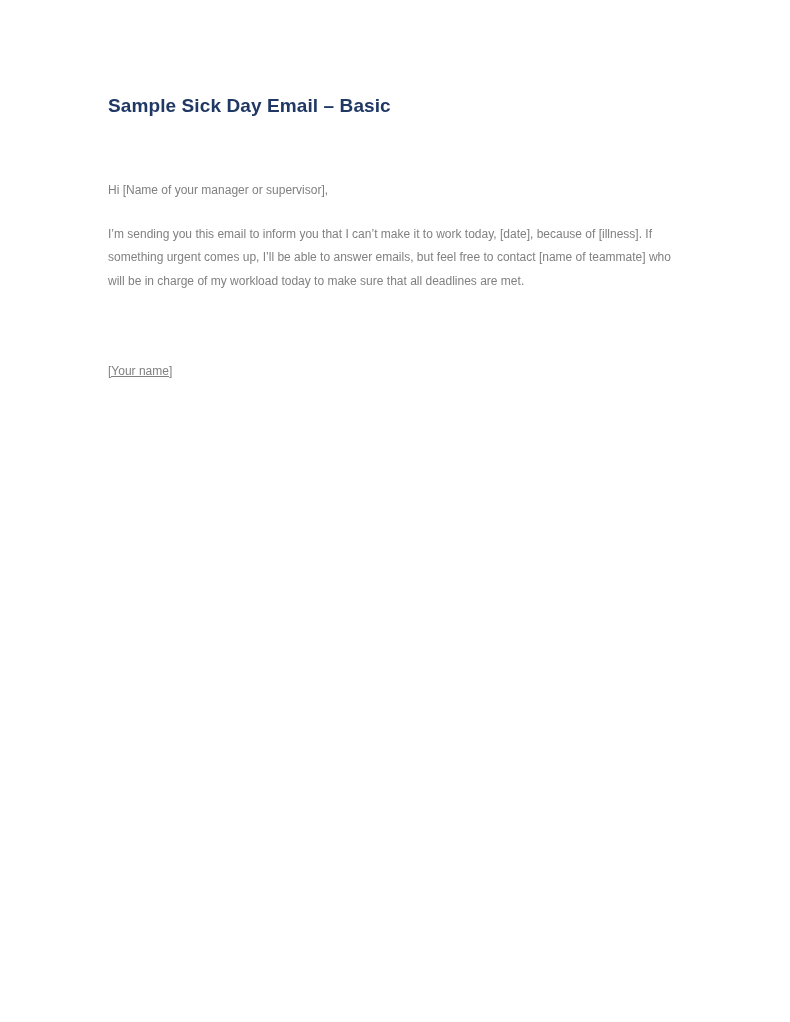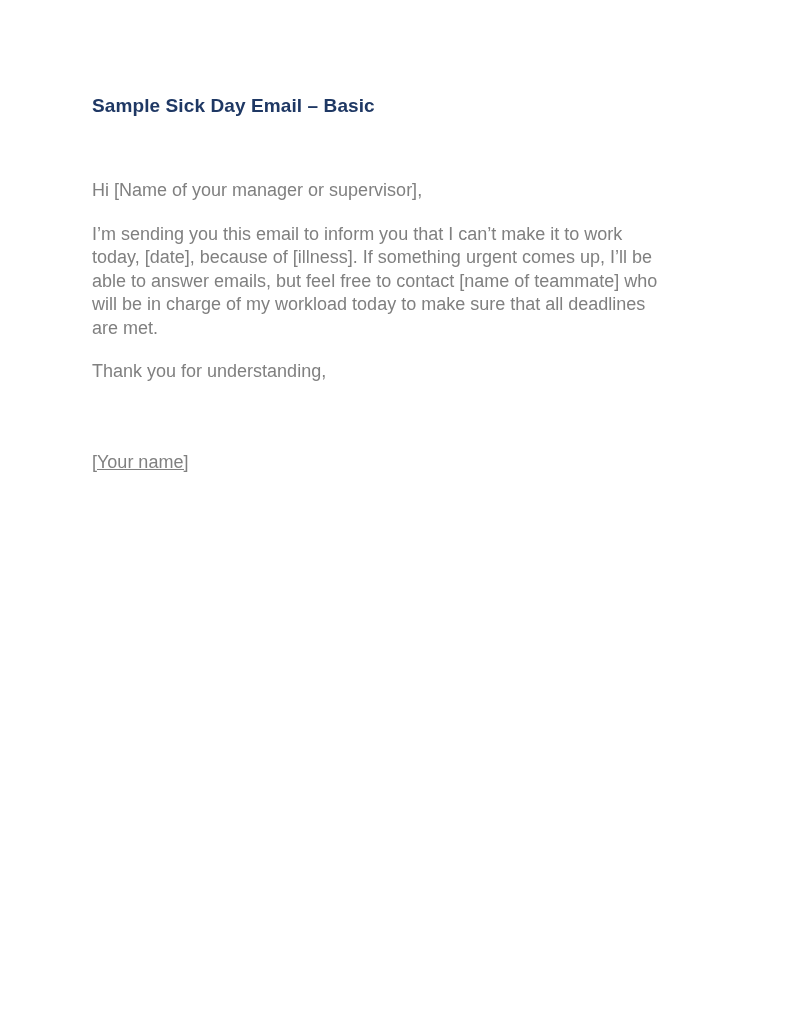--- a/index.html
+++ b/index.html
@@ -17,45 +17,44 @@
   }
   .page {
     position: relative;
     width: 790px;
     height: 1022px;
     background: var(--page-bg);
   }
   .content {
     position: absolute;
     top: 95px;
-    left: 92px;
+    left: 108px;
     width: 582px;
   }
   .doc-title {
     font-size: 19px;
     font-weight: bold;
     color: var(--heading-color);
     letter-spacing: 0.1px;
     margin-bottom: 62px;
   }
   .para {
-    font-size: 18px;
+    font-size: 12px;
     line-height: 23.5px;
     color: var(--body-color);
     margin-bottom: 20px;
   }
   .signature {
     margin-top: 67px;
     text-decoration: underline;
   }
 </style>
 </head>
 <body>
 
 <div class="page">
   <div class="content">
     <h1 class="doc-title">Sample Sick Day Email – Basic</h1>
     <p class="para">Hi [Name of your manager or supervisor],</p>
     <p class="para">I’m sending you this email to inform you that I can’t make it to work today, [date], because of [illness]. If something urgent comes up, I’ll be able to answer emails, but feel free to contact [name of teammate] who will be in charge of my workload today to make sure that all deadlines are met.</p>
-    <p class="para">Thank you for understanding,</p>
     <p class="para signature">[Your name]</p>
   </div>
 </div>
 
 </body></html>

